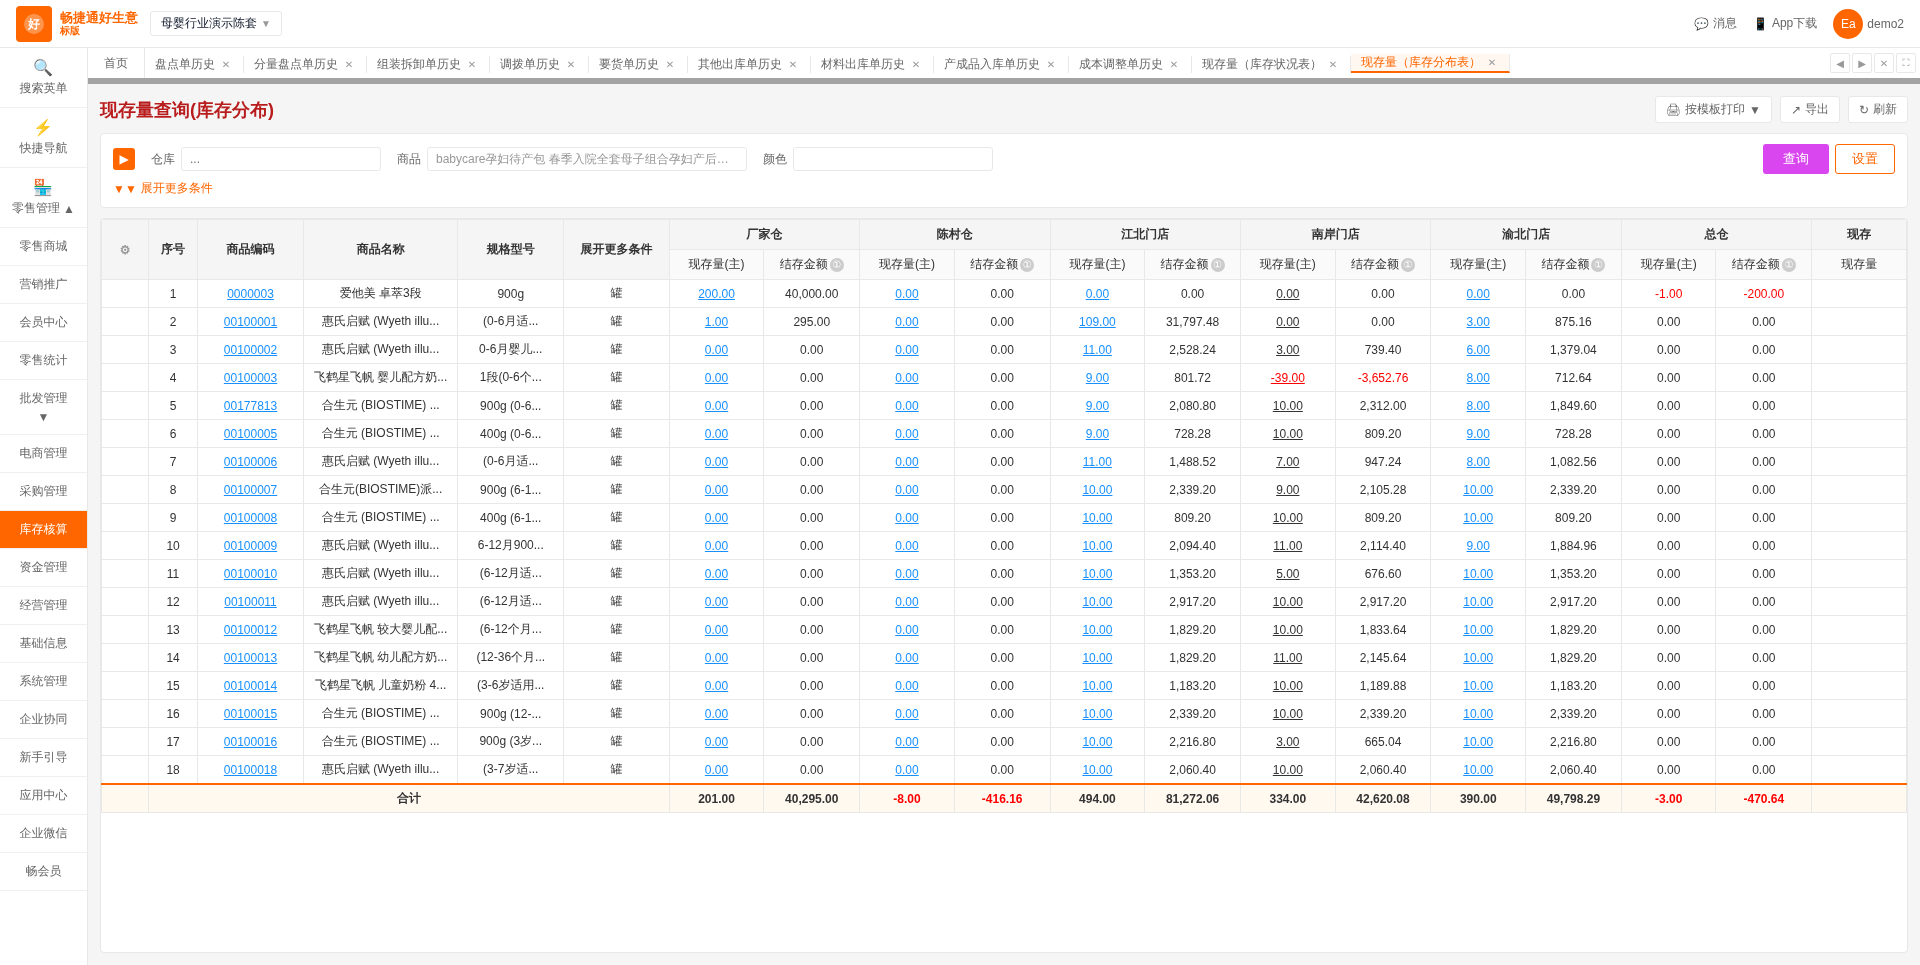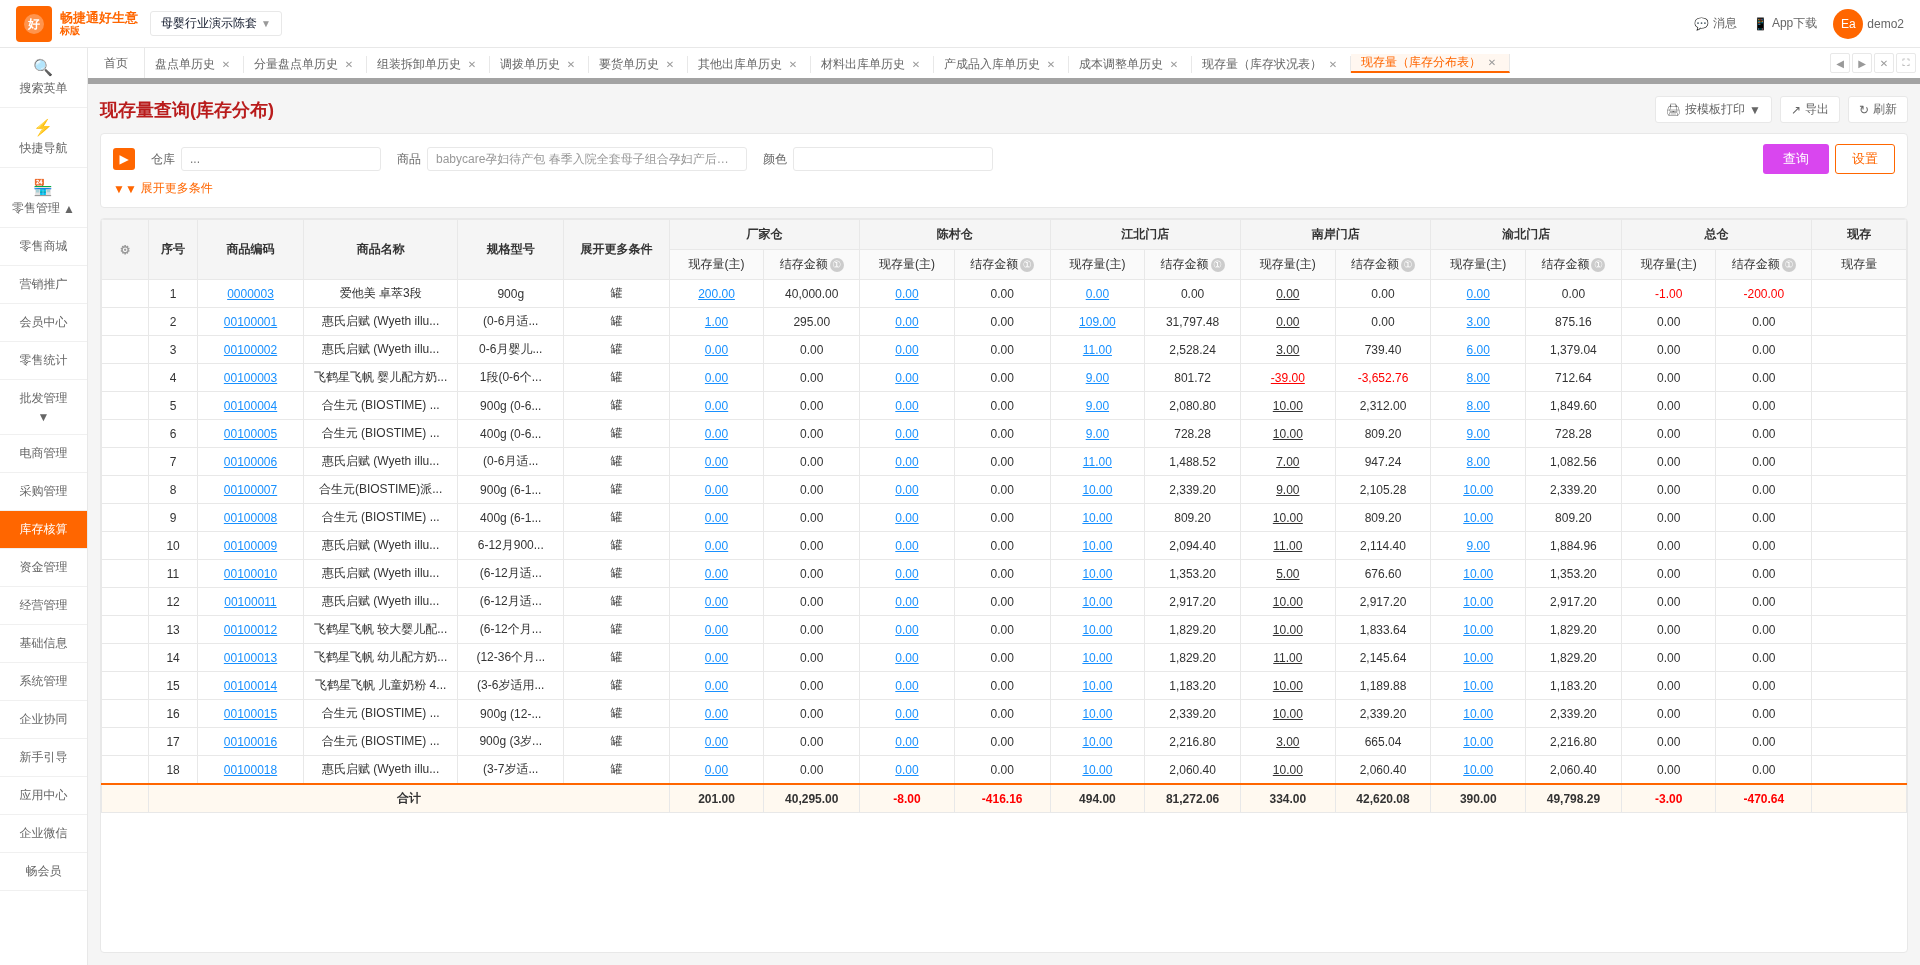--- a/index.html
+++ b/index.html
@@ -705,21 +705,21 @@
     <td class="text-red">-3,652.76</td>
     <td class="underline text-blue" style="cursor:pointer;">8.00</td>
     <td>712.64</td>
     <td class="">0.00</td>
     <td class="">0.00</td>
     <td></td>
   </tr>
               <tr>
     <td></td>
     <td>5</td>
-    <td class="text-blue underline" style="cursor:pointer;">00100004</td>
+    <td class="text-blue underline" style="cursor:pointer;">00177813</td>
     <td class="text-left" style="max-width:130px;overflow:hidden;text-overflow:ellipsis;">合生元 (BIOSTIME) ...</td>
     <td>900g (0-6...</td>
     <td>罐</td>
     <td class="underline text-blue" style="cursor:pointer;">0.00</td>
     <td>0.00</td>
     <td class="underline text-blue" style="cursor:pointer;">0.00</td>
     <td>0.00</td>
     <td class="underline text-blue" style="cursor:pointer;">9.00</td>
     <td>2,080.80</td>
     <td class="underline " style="cursor:pointer;">10.00</td>

